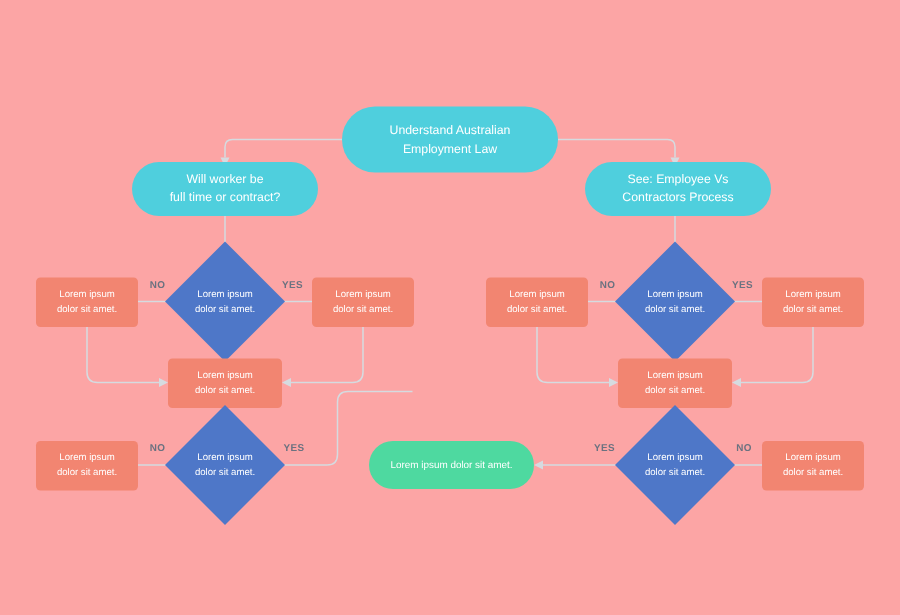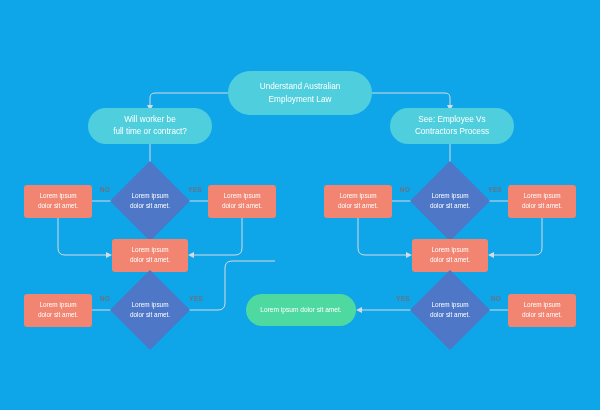--- a/index.html
+++ b/index.html
@@ -4,21 +4,21 @@
 <style>
   html, body {
     margin: 0;
     padding: 0;
     background: #ffffff;
   }
   #canvas {
     position: relative;
     width: 600px;
     height: 410px;
-    background: #0ea5e9;
+    background: #fca5a5;
     overflow: hidden;
     font-family: "Liberation Sans", sans-serif;
   }
   svg.layer {
     position: absolute;
     left: 0;
     top: 0;
     width: 600px;
     height: 410px;
   }

